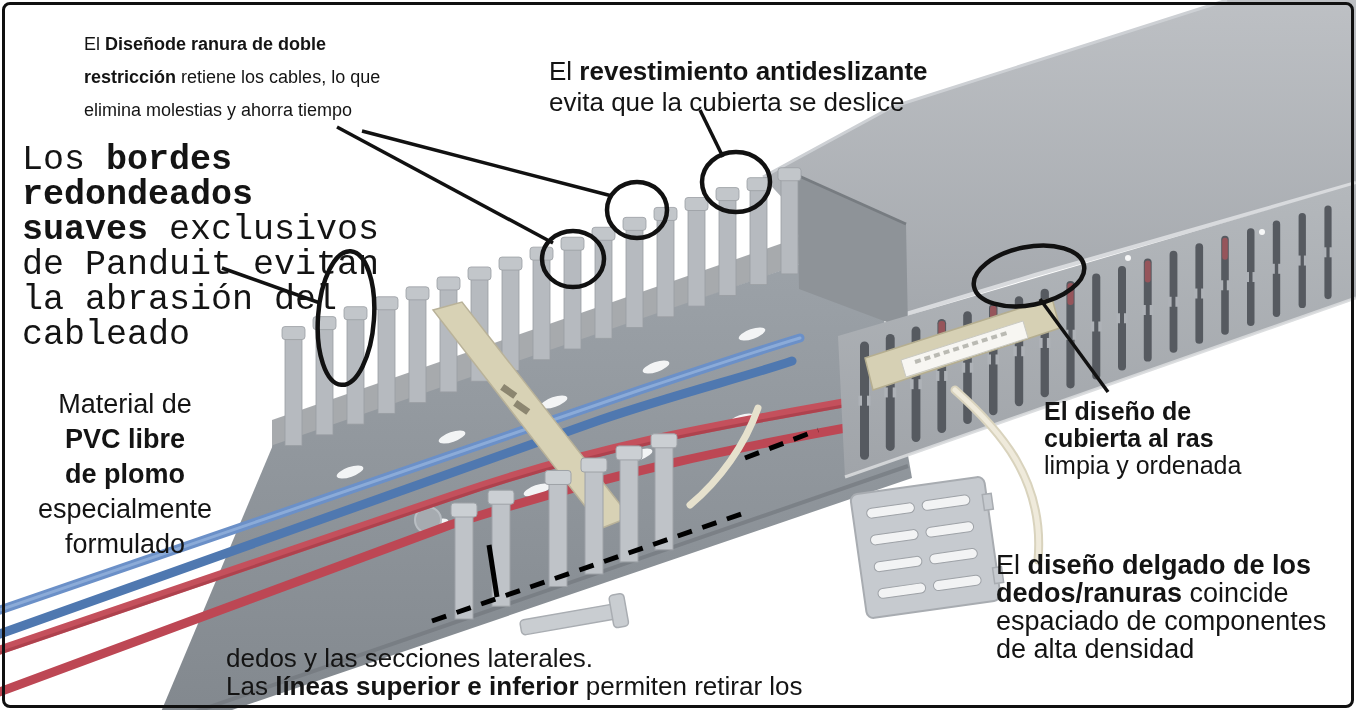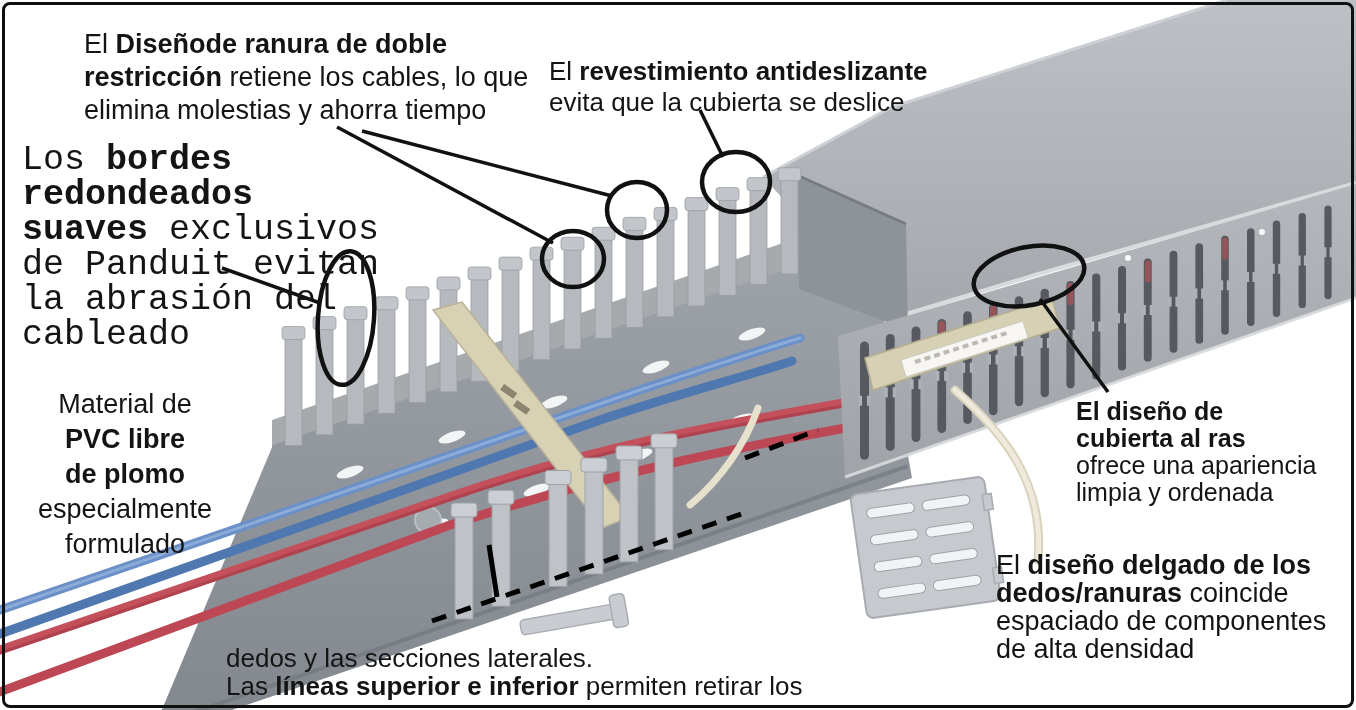--- a/index.html
+++ b/index.html
@@ -3,25 +3,25 @@
 <meta charset="utf-8">
 <style>
   html,body{margin:0;padding:0;background:#fff;}
   #stage{position:relative;width:1356px;height:710px;background:#fff;overflow:hidden;
          font-family:"Liberation Sans",sans-serif;color:#141414;}
   #frame{position:absolute;inset:2px;border:3px solid #101010;border-radius:8px;pointer-events:none;z-index:50;}
   #scene{position:absolute;left:0;top:0;width:1356px;height:710px;}
   .ann{position:absolute;z-index:40;}
   .line{white-space:nowrap;}
   .b{font-weight:700;}
-  #ann-slot-design{left:84px;top:28px;font-size:27px;line-height:33px;}
+  #ann-slot-design{left:84px;top:28px;font-size:18px;line-height:33px;}
   #ann-anti-slip{left:549px;top:56px;font-size:26px;line-height:31px;}
   #ann-rounded-edges{left:22px;top:143px;font-size:35px;line-height:35px;font-family:Liberation Mono, monospace;}
   #ann-pvc{left:38px;top:387px;font-size:27px;line-height:35px;text-align:center;}
-  #ann-flush-cover{left:1076px;top:398px;font-size:25px;line-height:27px;}
+  #ann-flush-cover{left:1044px;top:398px;font-size:25px;line-height:27px;}
   #ann-slim-fingers{left:996px;top:551px;font-size:27px;line-height:28px;}
   #ann-score-lines{left:226px;top:644px;font-size:26px;line-height:28px;}
 </style>
 </head>
 <body>
 
 <div id="stage">
   <div id="frame"></div>
 
   <svg id="scene" viewBox="0 0 1356 710">
@@ -369,21 +369,20 @@
     <div class="line"><span>Material de</span></div>
     <div class="line"><span class="b">PVC libre</span></div>
     <div class="line"><span class="b">de plomo</span></div>
     <div class="line"><span>especialmente</span></div>
     <div class="line"><span>formulado</span></div>
   </div>
 
   <div class="ann" id="ann-flush-cover">
     <div class="line"><span class="b">El diseño de</span></div>
     <div class="line"><span class="b">cubierta al ras</span></div>
-    <div class="line"><span>ofrece una apariencia</span></div>
     <div class="line"><span>limpia y ordenada</span></div>
   </div>
 
   <div class="ann" id="ann-slim-fingers">
     <div class="line"><span>El </span><span class="b">diseño delgado de los</span></div>
     <div class="line"><span class="b">dedos/ranuras</span><span> coincide</span></div>
     <div class="line"><span>espaciado de componentes</span></div>
     <div class="line"><span>de alta densidad</span></div>
   </div>
 

